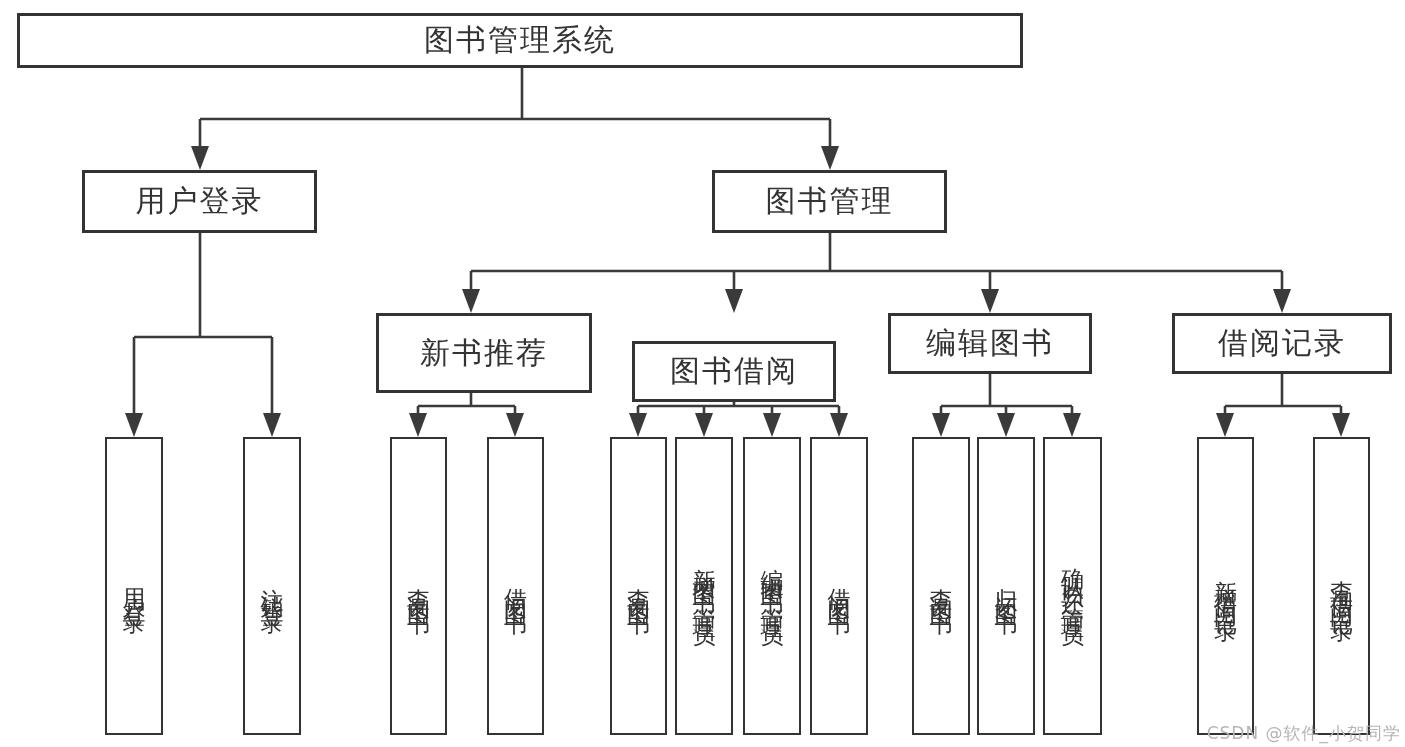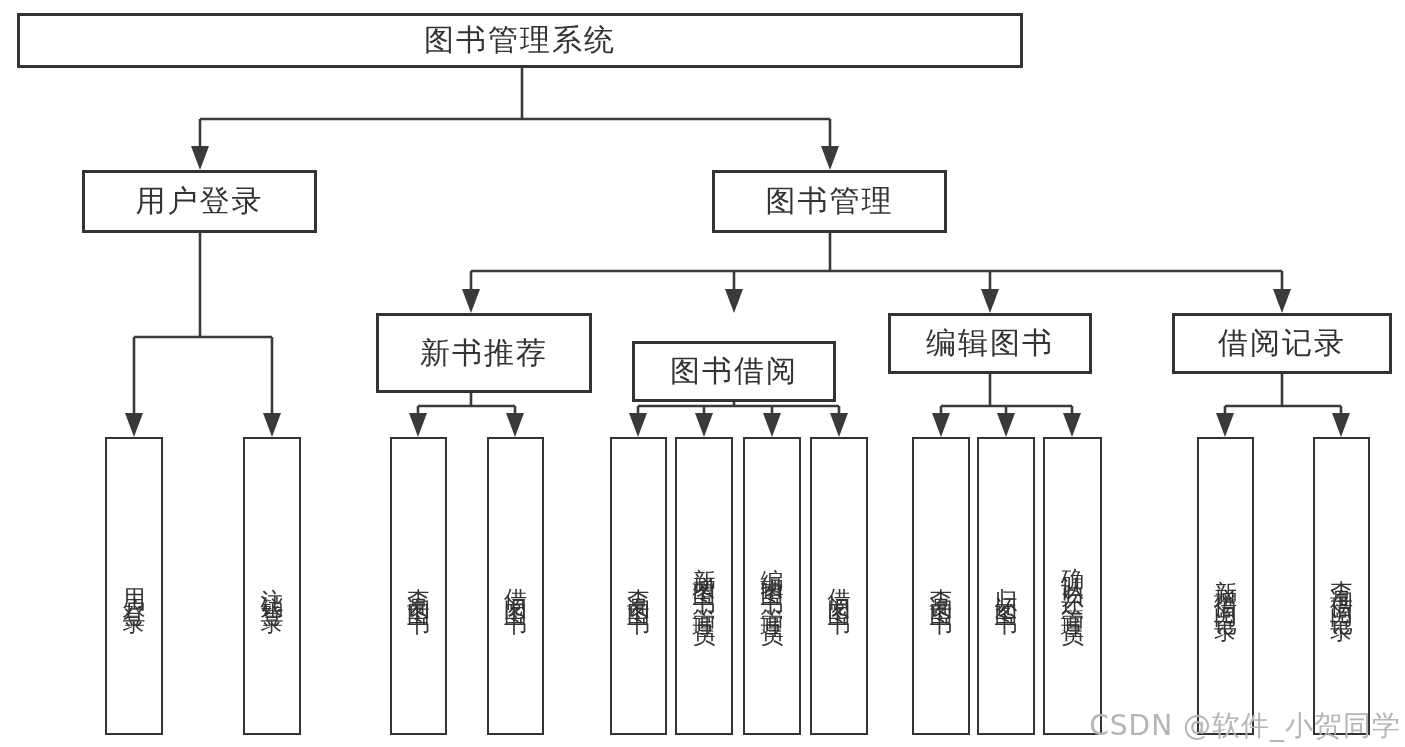--- a/index.html
+++ b/index.html
@@ -45,21 +45,21 @@
     font-size: 23px;
     letter-spacing: 8px;
     line-height: 1;
     white-space: nowrap;
     color: #333333;
   }
   #watermark {
     position: absolute;
     right: 4px;
     bottom: 2px;
-    font-size: 28px;
+    font-size: 17px;
     color: #b5b5b5;
     letter-spacing: 1px;
     white-space: nowrap;
     z-index: 10;
   }
 </style>
 </head>
 <body>
 
 <div id="canvas">

